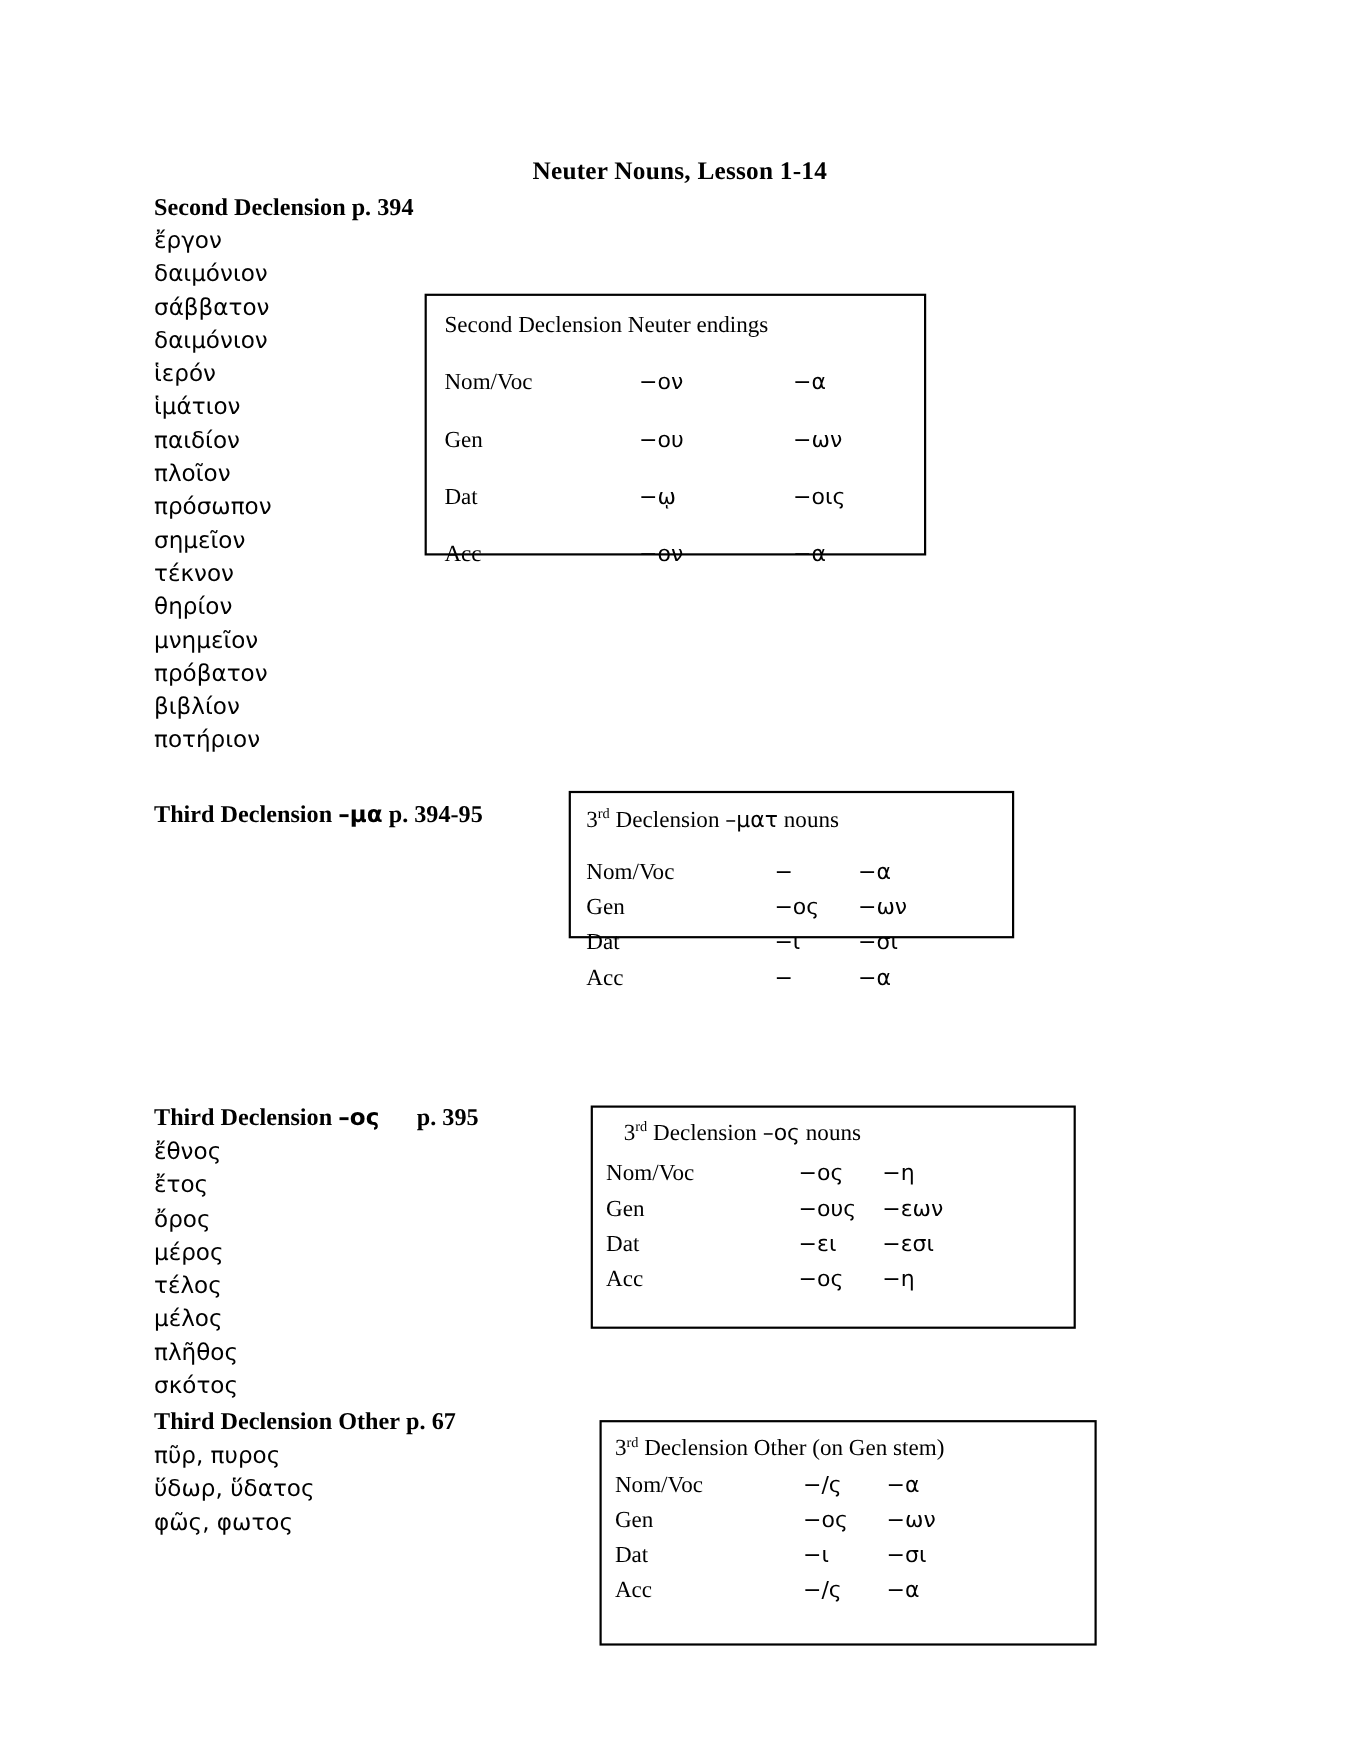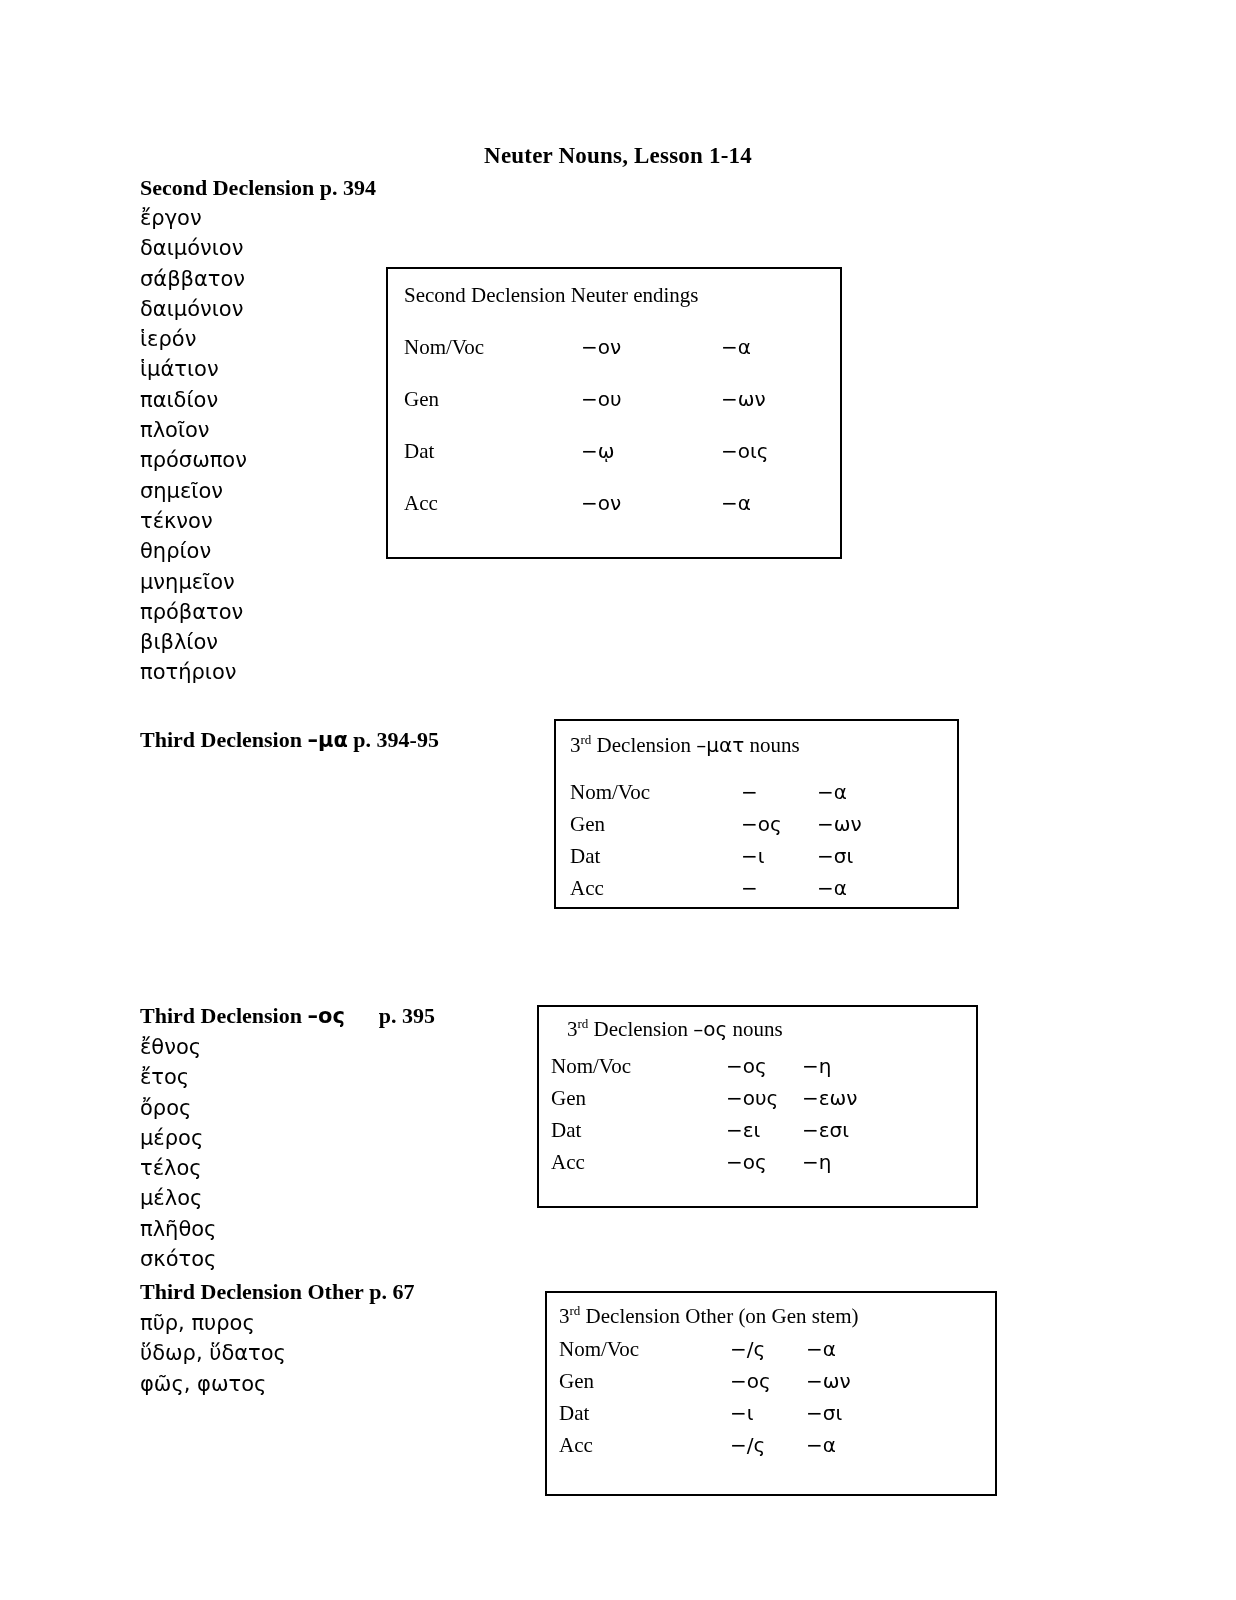--- a/index.html
+++ b/index.html
@@ -104,27 +104,27 @@
     text-align: right;
   }
   .endbox .sg, .endbox .pl {
     position: absolute;
     font-family: "DejaVu Sans", "Liberation Sans", sans-serif;
     font-size: 20px;
     margin-left: 19px;
   }
 
   
-  #box-2nd { left: 386px; top: 267px; width: 456px; height: 292px; }
+  #box-2nd { left: 386px; top: 267px; width: 456px; height: 238px; }
   #box-2nd .bx-title { left: 16px; top: 14px; }
   #box-2nd .row { left: 16px; }
   #box-2nd .sg { left: 158px; }
   #box-2nd .pl { left: 298px; }
 
-  #box-mat { left: 554px; top: 719px; width: 405px; height: 190px; padding-left: 33px; }
+  #box-mat { left: 517px; top: 719px; width: 405px; height: 134px; padding-left: 33px; }
   #box-mat .bx-title { left: 14px; top: 12px; }
   #box-mat .row { left: 14px; }
   #box-mat .sg { left: 152px; }
   #box-mat .pl { left: 228px; }
 
   #box-os { left: 537px; top: 1005px; width: 441px; height: 203px; }
   #box-os .bx-title { left: 28px; top: 10px; }
   #box-os .row { left: 12px; }
   #box-os .sg { left: 156px; }
   #box-os .pl { left: 232px; }

